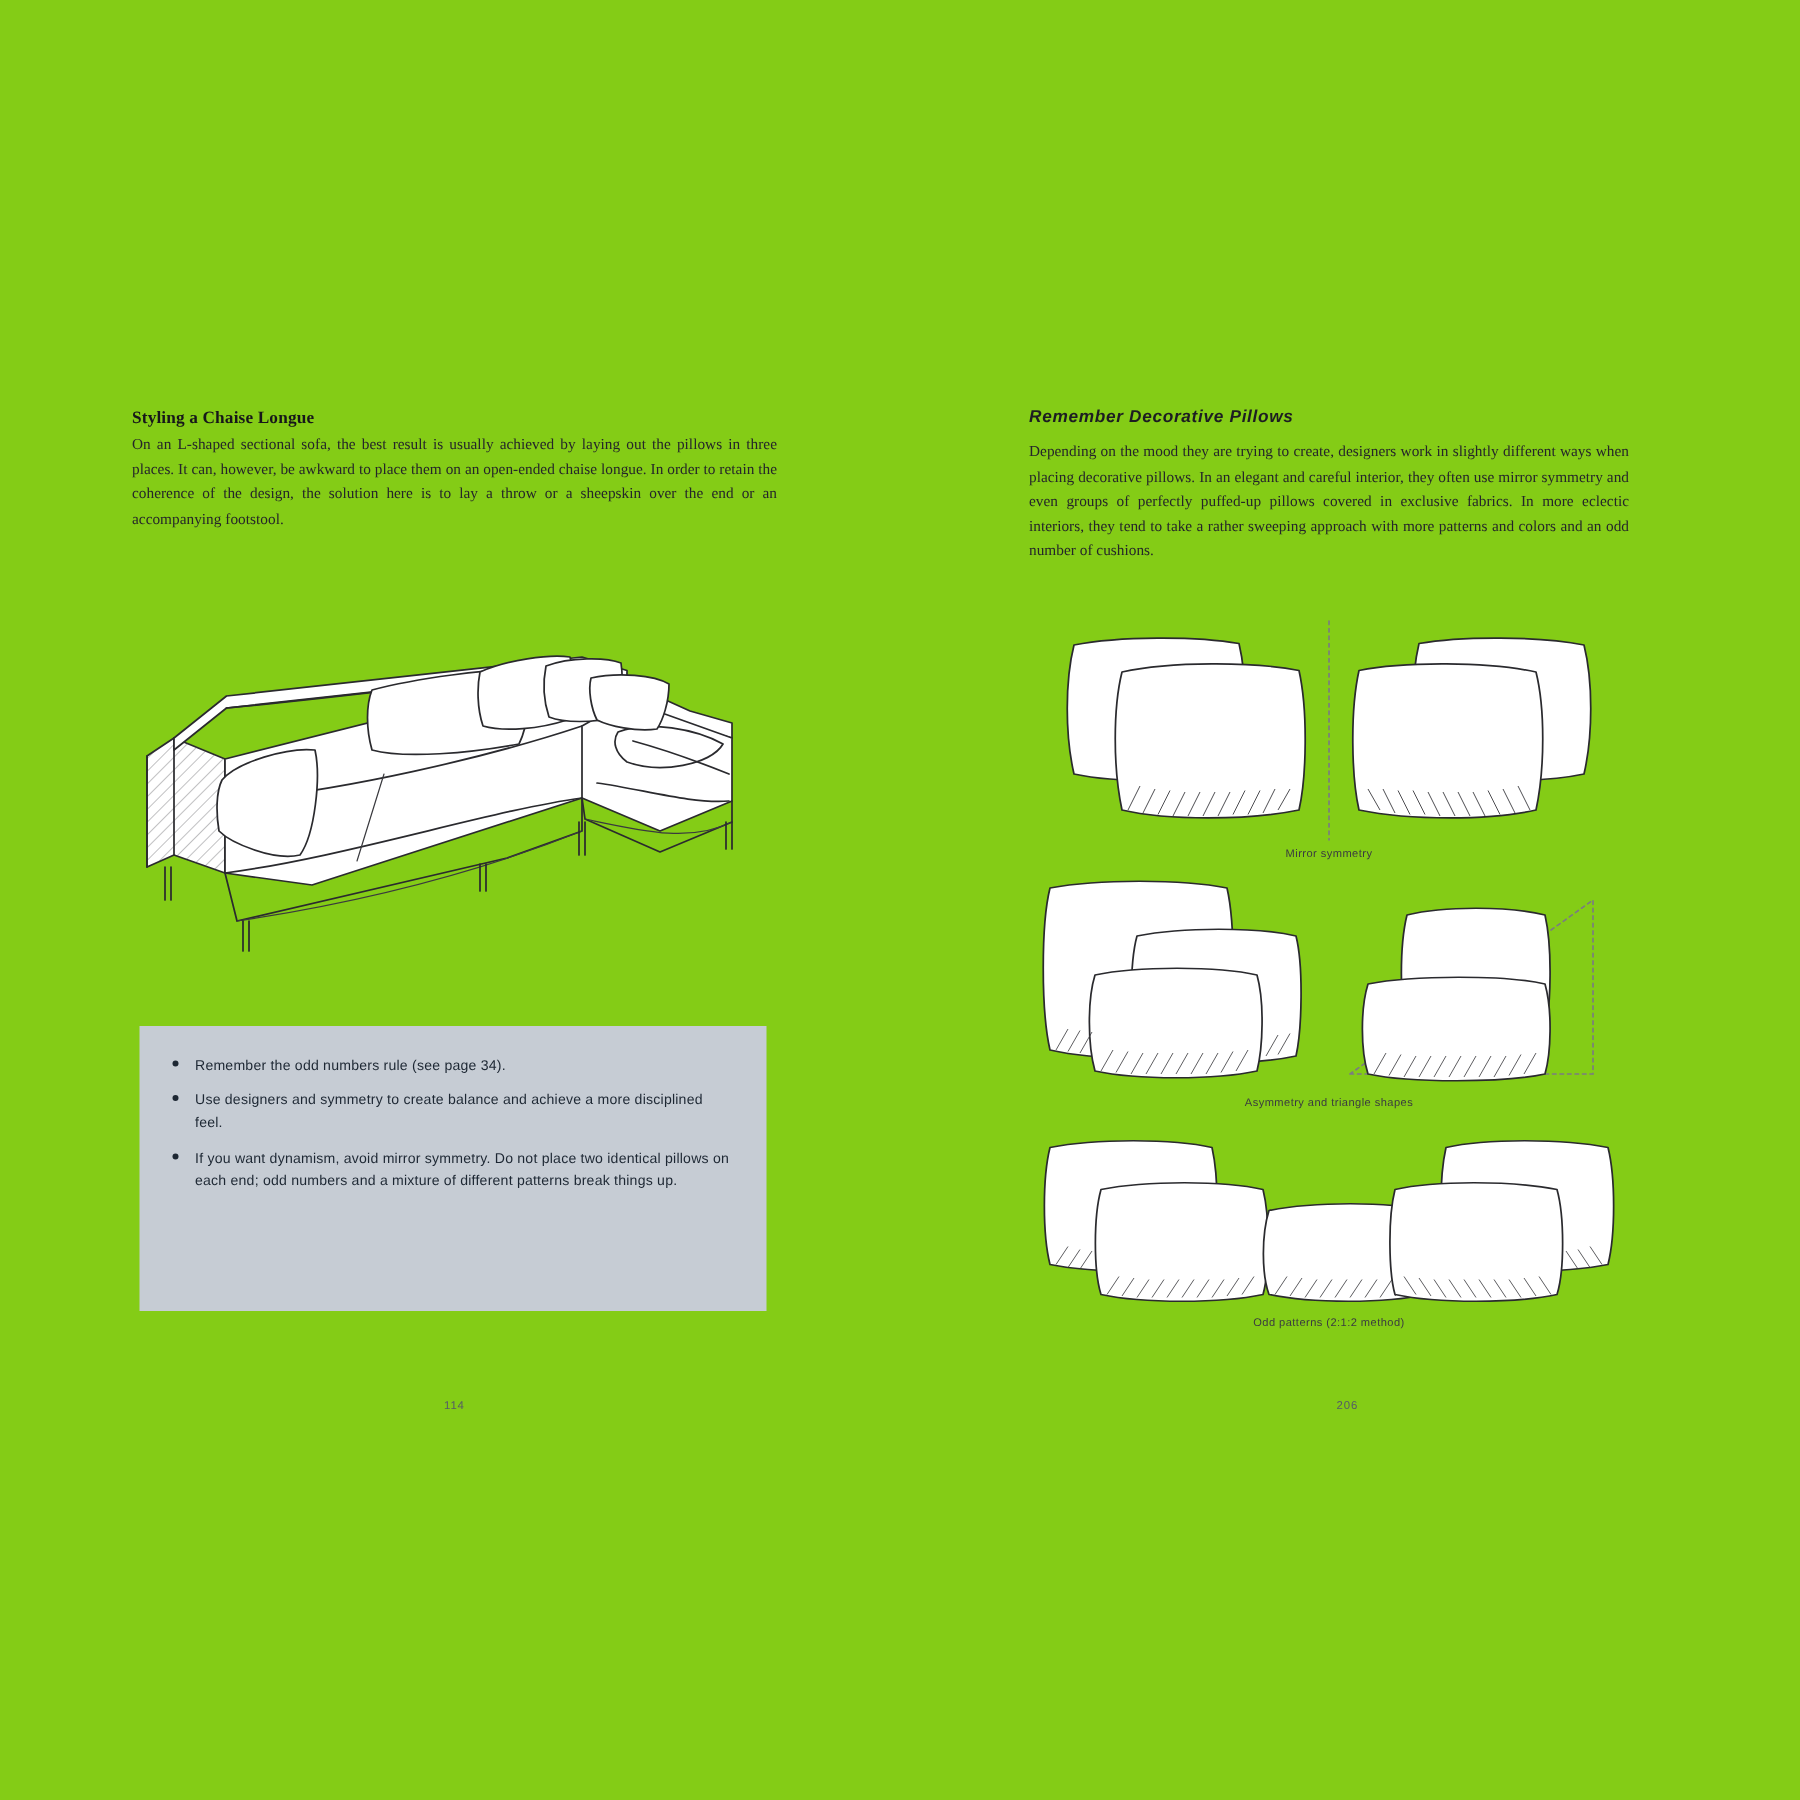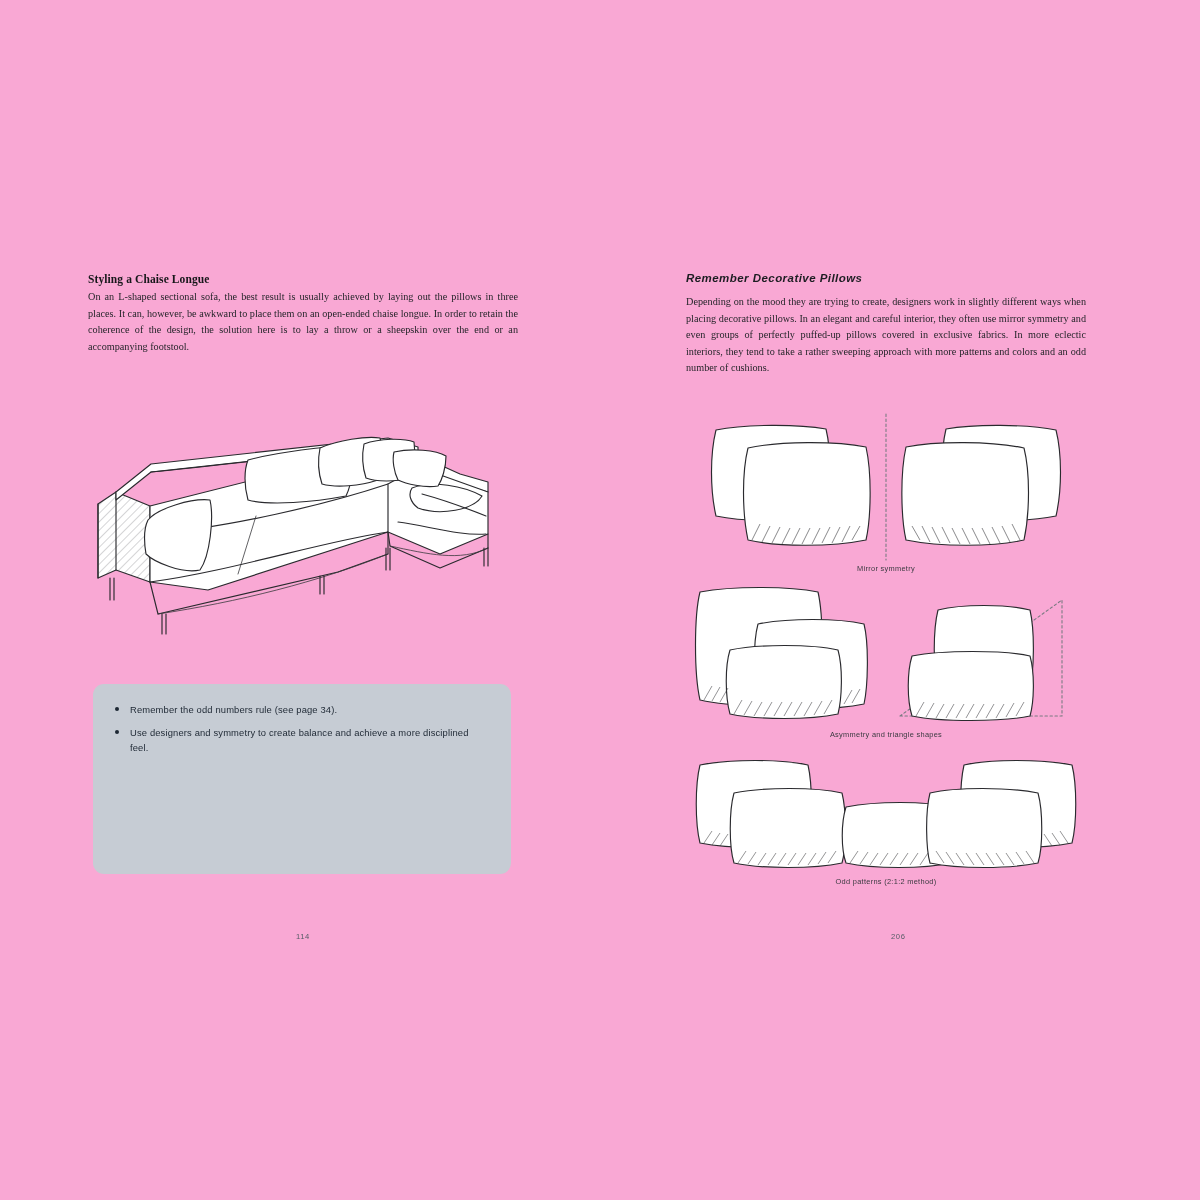--- a/index.html
+++ b/index.html
@@ -10,21 +10,21 @@
   body {
     width: 1200px;
     height: 1200px;
     font-family: "Liberation Serif", serif;
     overflow: hidden;
   }
   #page {
     position: relative;
     width: 1200px;
     height: 1200px;
-    background: #f9a8d4;
+    background: #84cc16;
     text-decoration: underline;
   }
   .spread {
     position: absolute;
     left: 0;
     top: 0;
     width: 1200px;
     height: 1200px;
   }
 
@@ -83,21 +83,20 @@
   .sofa-wrap svg { display: block; }
 
   
   .tipbox {
     position: absolute;
     left: 5px;
     top: 412px;
     width: 418px;
     height: 190px;
     background: #c6ccd4;
-    border-radius: 11px;
   }
   .tipbox ul {
     list-style: none;
     margin: 0;
     padding: 18px 22px 0 22px;
   }
   .tipbox li {
     position: relative;
     font-family: "Liberation Sans", sans-serif;
     font-size: 9.4px;
@@ -223,20 +222,24 @@
 
       <div class="tipbox">
         <ul>
           <li>
             <span class="dot"></span>
             <span>Remember the odd numbers rule (see page 34).</span>
           </li>
           <li>
             <span class="dot"></span>
             <span>Use designers and symmetry to create balance and achieve a more disciplined feel.</span>
+          </li>
+          <li>
+            <span class="dot"></span>
+            <span>If you want dynamism, avoid mirror symmetry. Do not place two identical pillows on each end; odd numbers and a mixture of different patterns break things up.</span>
           </li>
         </ul>
       </div>
 
       <div class="folio folio-left">114</div>
     </div>
 
     <div class="page-right">
 
       <h2 class="head-sans-ital">Remember Decorative Pillows</h2>

